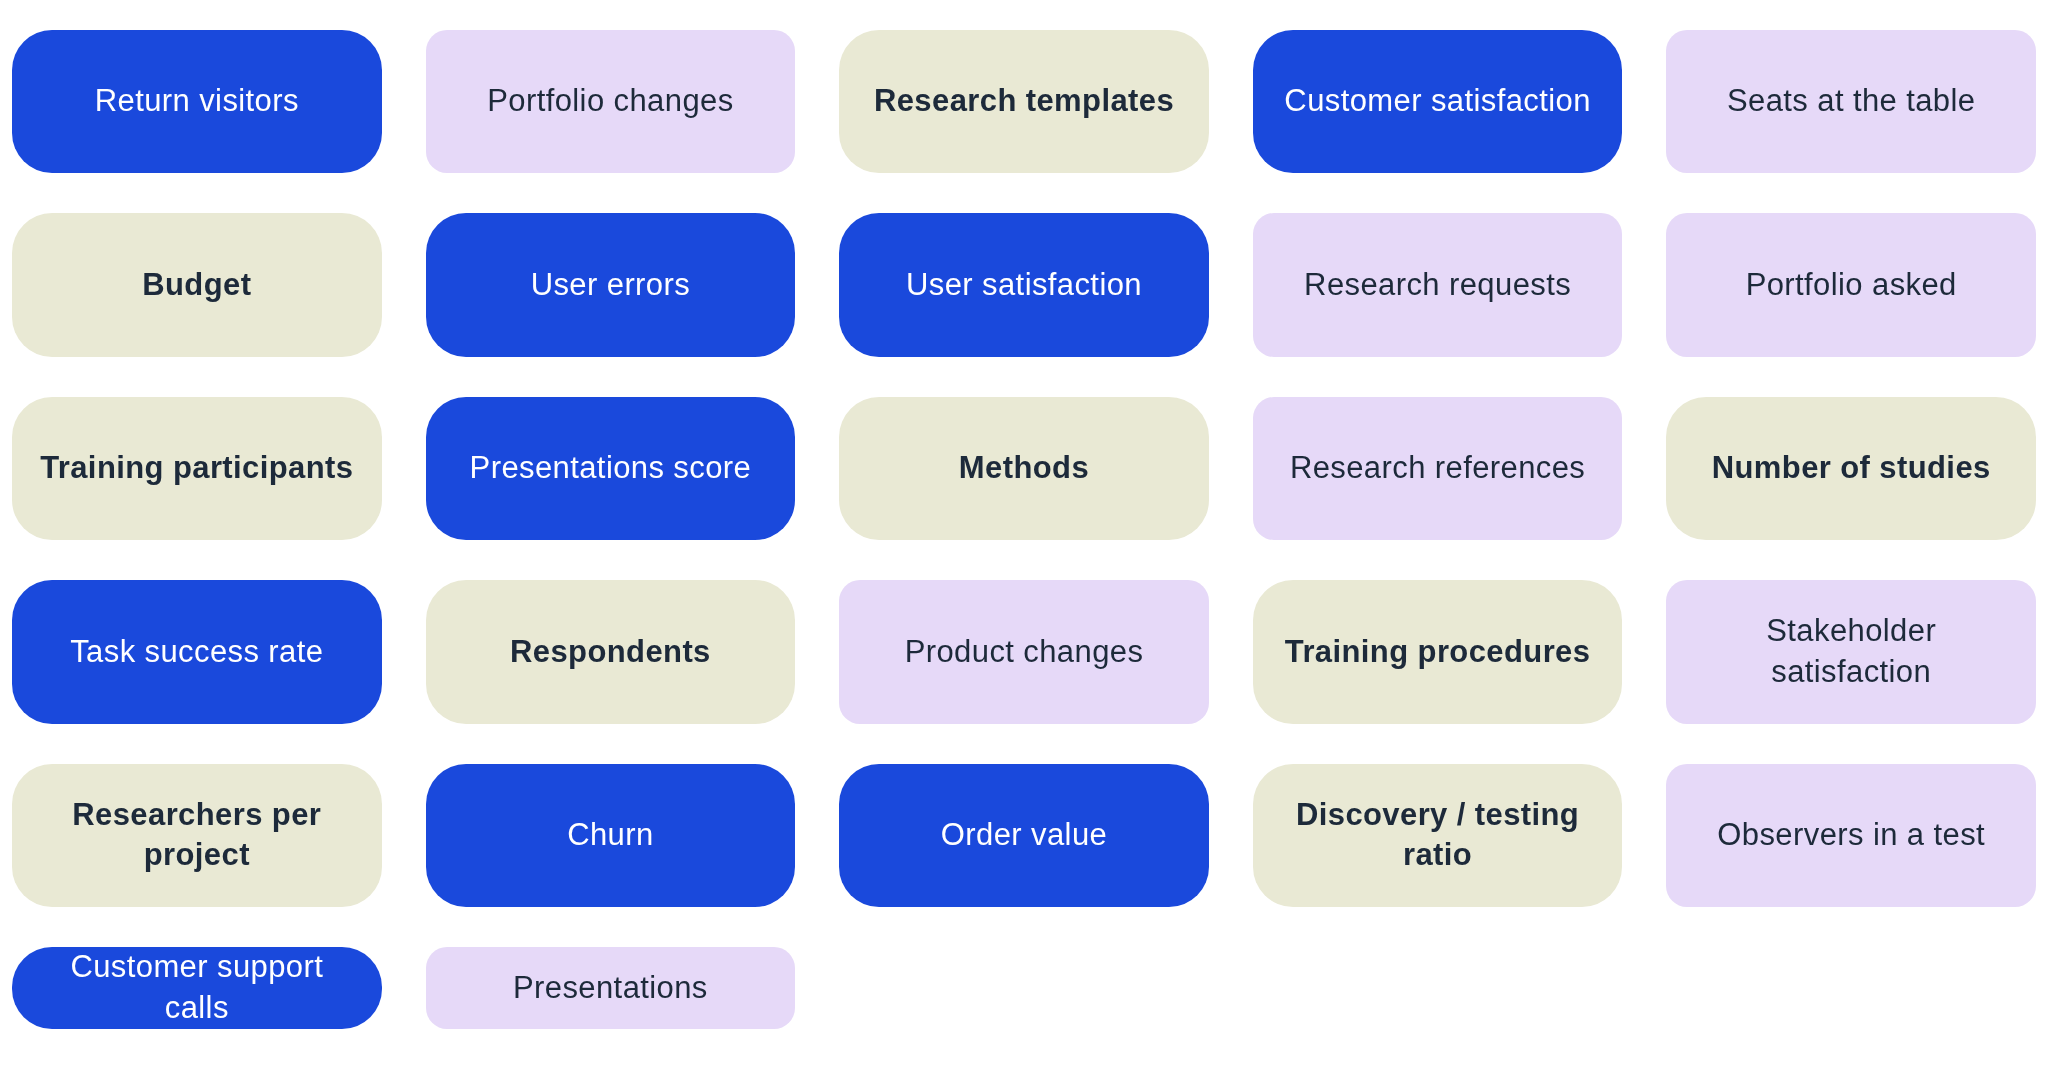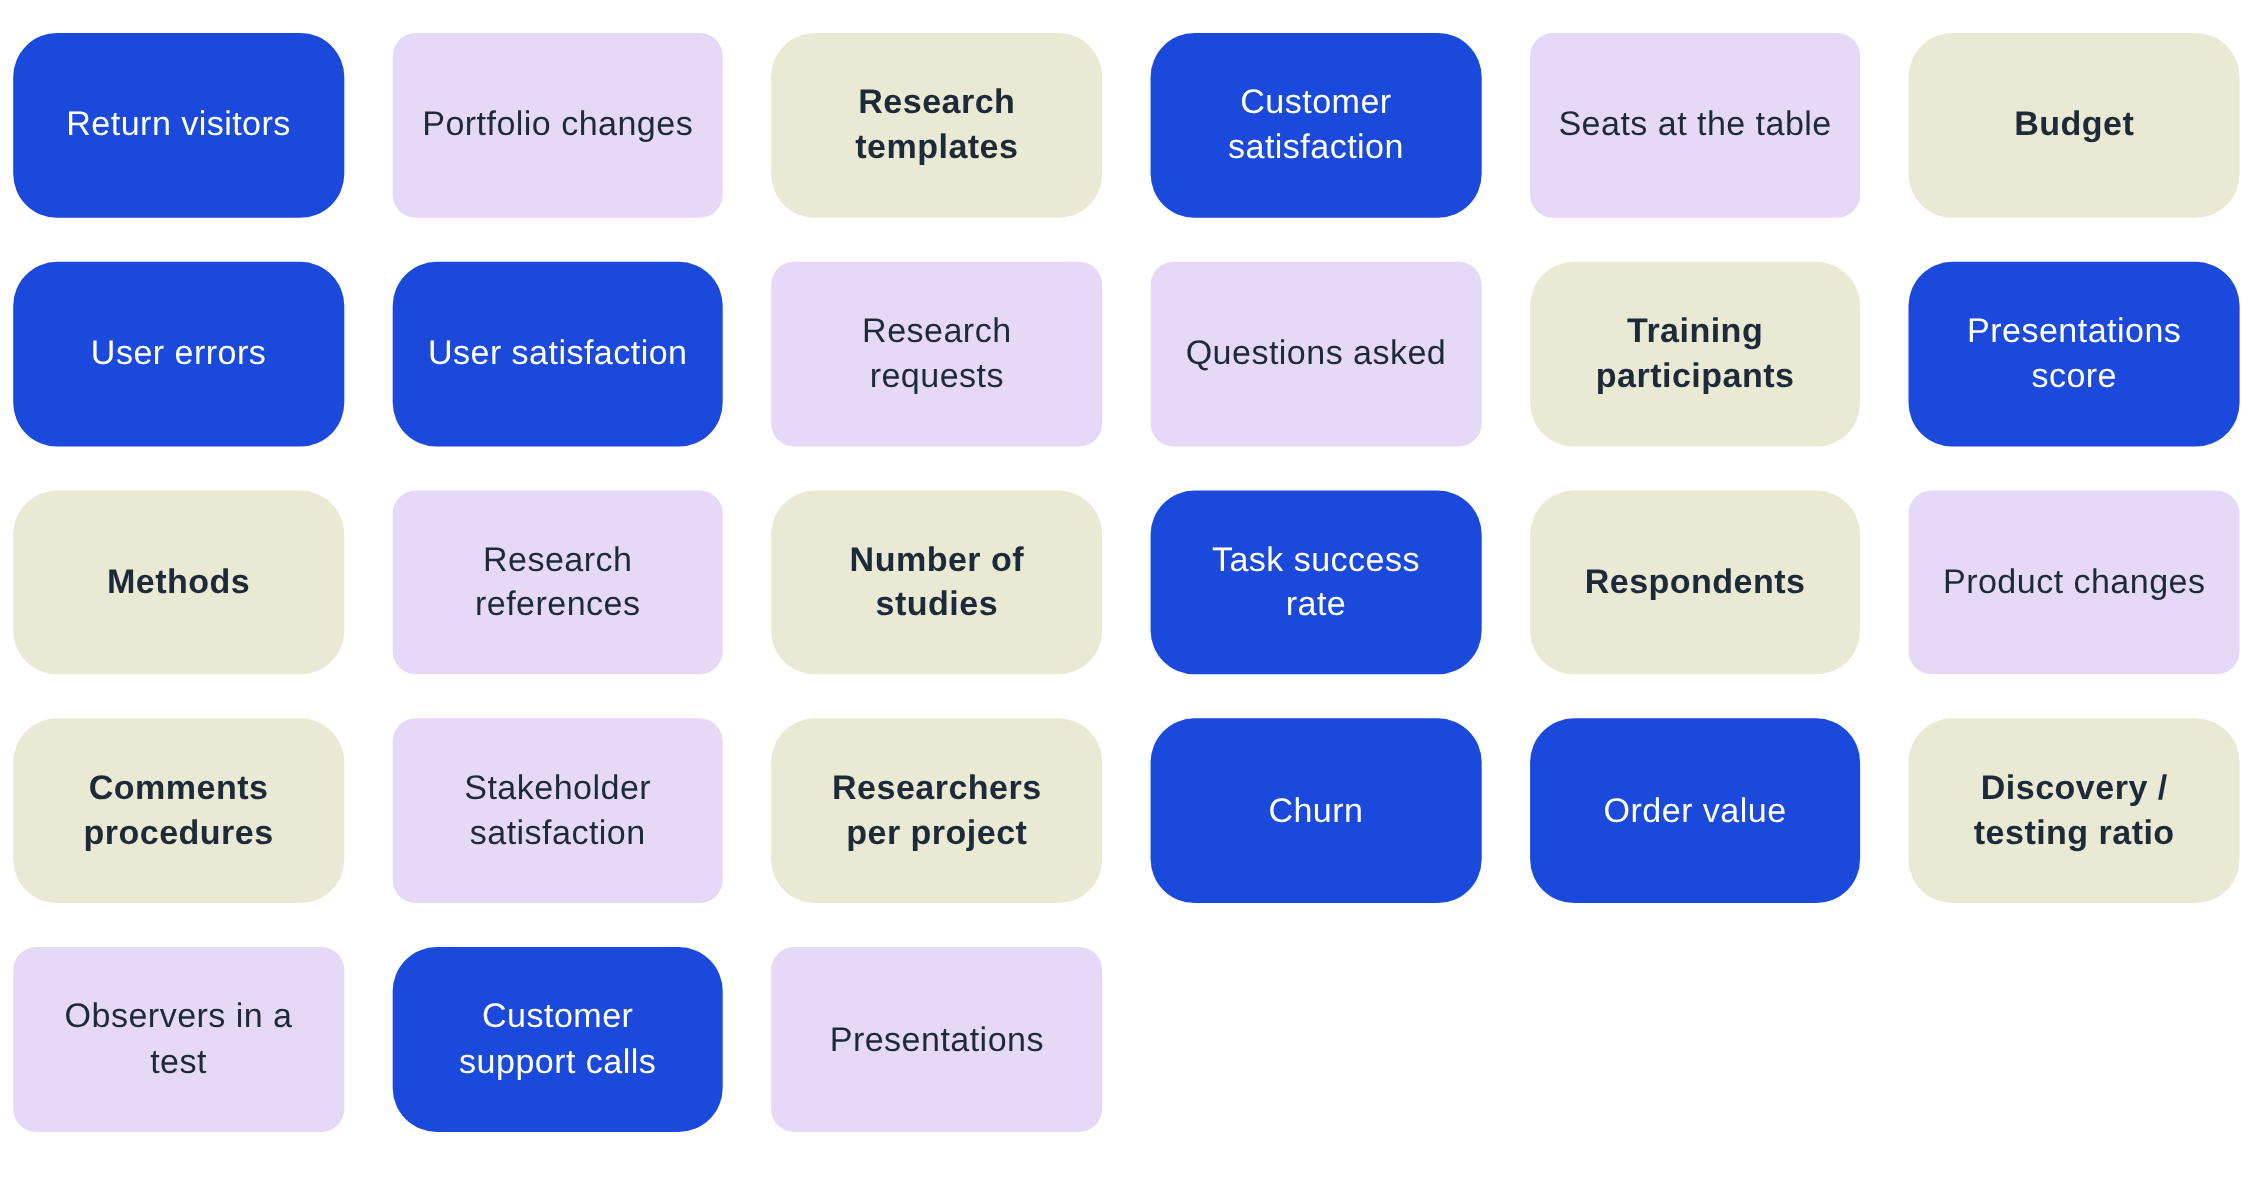--- a/index.html
+++ b/index.html
@@ -12,21 +12,21 @@
     height: 1075px;
     overflow: hidden;
     font-family: "Liberation Sans", "DejaVu Sans", sans-serif;
   }
   .board {
     box-sizing: border-box;
     width: 2048px;
     height: 1075px;
     padding: 30px 12px 46px 12px;
     display: grid;
-    grid-template-columns: repeat(6, 1fr);
+    grid-template-columns: repeat(5, 1fr);
     grid-template-rows: repeat(5, 1fr);
     column-gap: 44px;
     row-gap: 40px;
     background: var(--background, #ffffff);
   }
   .tile {
     border-radius: 40px;
     display: flex;
     align-items: center;
     justify-content: center;
@@ -61,30 +61,30 @@
 <div class="board">
     <div class="tile blue">Return visitors</div>
     <div class="tile lavender">Portfolio changes</div>
     <div class="tile beige">Research templates</div>
     <div class="tile blue">Customer satisfaction</div>
     <div class="tile lavender">Seats at the table</div>
     <div class="tile beige">Budget</div>
     <div class="tile blue">User errors</div>
     <div class="tile blue">User satisfaction</div>
     <div class="tile lavender">Research requests</div>
-    <div class="tile lavender">Questions asked</div>
+    <div class="tile lavender">Portfolio asked</div>
     <div class="tile beige">Training participants</div>
     <div class="tile blue">Presentations score</div>
     <div class="tile beige">Methods</div>
     <div class="tile lavender">Research references</div>
     <div class="tile beige">Number of studies</div>
     <div class="tile blue">Task success rate</div>
     <div class="tile beige">Respondents</div>
     <div class="tile lavender">Product changes</div>
-    <div class="tile beige">Comments procedures</div>
+    <div class="tile beige">Training procedures</div>
     <div class="tile lavender">Stakeholder satisfaction</div>
     <div class="tile beige">Researchers per project</div>
     <div class="tile blue">Churn</div>
     <div class="tile blue">Order value</div>
     <div class="tile beige">Discovery / testing ratio</div>
     <div class="tile lavender">Observers in a test</div>
     <div class="tile blue">Customer support calls</div>
     <div class="tile lavender">Presentations</div>
   </div>
 

